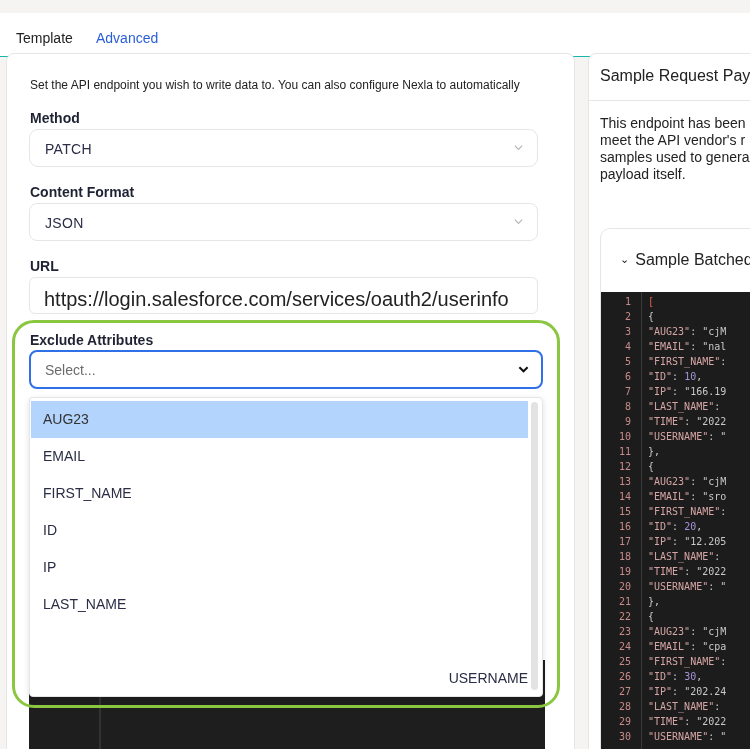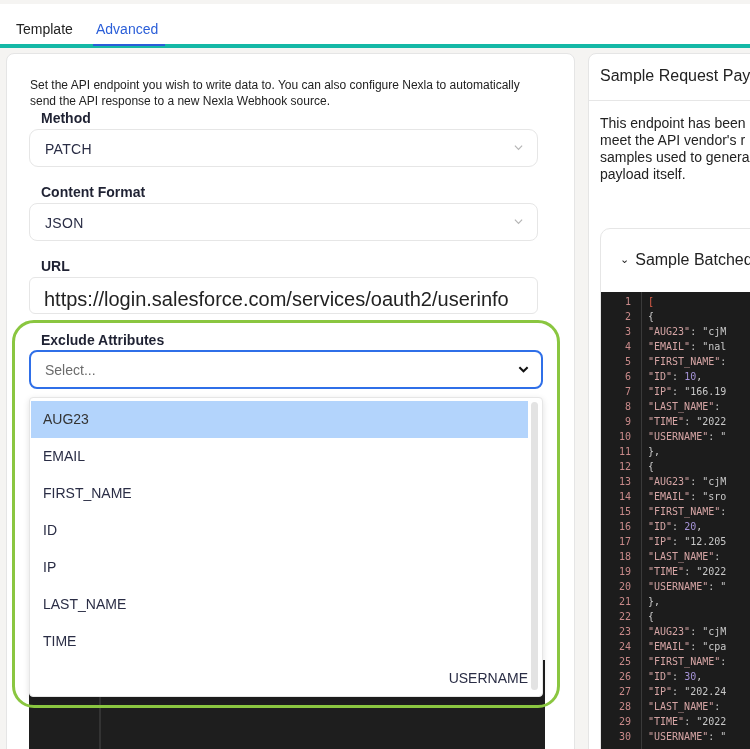--- a/index.html
+++ b/index.html
@@ -1,24 +1,24 @@
 <!DOCTYPE html>
 <html><head>
 <meta charset="utf-8">
 <style>
   * { box-sizing: border-box; margin: 0; padding: 0; }
   html, body { width: 750px; height: 749px; overflow: hidden; background: #f5f4f2; font-family: "Liberation Sans", sans-serif; color: #1f2233; }
-  .topbar { position: absolute; left: 0; top: 4px; width: 750px; height: 44px; background: #ffffff; border-bottom: 4px solid #14b8a6; }
+  .topbar { position: absolute; left: 0; top: 13px; width: 750px; height: 44px; background: #ffffff; border-bottom: 1px solid #14b8a6; }
   .tab { position: absolute; top: 17px; font-size: 14px; color: #222; }
   .tab.active { color: #2a5ed8; }
   .tab-underline { position: absolute; left: 93px; top: 40px; width: 72px; height: 2px; background: #2a5ed8; }
 
   .left-card { position: absolute; left: 6px; top: 53px; width: 569px; height: 720px; background: #fff; border: 1px solid #e5e5e5; border-radius: 8px; }
   .desc { position: absolute; left: 30px; top: 77px; width: 520px; font-size: 12px; line-height: 16px; color: #222; }
-  .label { position: absolute; left: 30px; font-size: 14px; font-weight: bold; color: #1f2233; margin-left: 11px; }
+  .label { position: absolute; left: 30px; font-size: 14px; font-weight: bold; color: #1f2233; }
   .select { position: absolute; left: 29px; width: 509px; height: 38px; background: #fff; border: 1px solid #e6e6e6; border-radius: 8px; }
   .select .val { position: absolute; left: 15px; top: 11px; font-size: 14px; color: #2a2d45; letter-spacing: 0.3px; }
   .chev { position: absolute; right: 14px; top: 13px; width: 9px; height: 9px; }
   .url-input { position: absolute; left: 29px; top: 277px; width: 509px; height: 37px; border: 1px solid #e6e6e6; border-radius: 6px; background: #fff; }
   .url-input .val { position: absolute; left: 14px; top: 10px; font-size: 20px; color: #222; }
 
   .dark-editor { position: absolute; left: 29px; top: 660px; width: 516px; height: 100px; background: #1e1e1e; }
   .dark-editor .gutter-line { position: absolute; left: 70px; top: 0; width: 2px; height: 100px; background: #333; }
 
   .highlight { position: absolute; left: 12px; top: 320px; width: 548px; height: 388px; border: 3px solid #8ac640; border-radius: 22px; }
@@ -56,21 +56,20 @@
 <div class="topbar">
   <div class="tab" style="left:16px;">Template</div>
   <div class="tab active" style="left:96px;">Advanced</div>
   <div class="tab-underline"></div>
 </div>
 
 <div class="left-card"></div>
 
 <div class="desc">
   <div>Set the API endpoint you wish to write data to. You can also configure Nexla to automatically</div>
-  <div>send the API response to a new Nexla Webhook source.</div>
 </div>
 
 <div class="label" style="top:110px;">Method</div>
 <div class="select" style="top:129px;border-radius:9px;">
   <span class="val">PATCH</span>
   <svg class="chev" viewBox="0 0 10 6">
       <path d="M1 1 L5 5 L9 1" stroke="#b5b5b5" stroke-width="1.3" fill="none"></path>
     </svg>
 </div>
 
@@ -101,21 +100,20 @@
     </svg>
 </div>
 
 <div class="menu">
   <div class="menu-item sel" style="top:3px;">AUG23</div>
   <div class="menu-item" style="top:40px;">EMAIL</div>
   <div class="menu-item" style="top:77px;">FIRST_NAME</div>
   <div class="menu-item" style="top:114px;">ID</div>
   <div class="menu-item" style="top:188px;">LAST_NAME</div>
   <div class="menu-item" style="top:151px;">IP</div>
-  <div class="menu-item" style="top:225px;">TIME</div>
   <div class="menu-item" style="top:262px;text-align:right;">USERNAME</div>
   <div class="menu-scroll"></div>
 </div>
 
 <div class="right-card"></div>
 <div class="right-title">Sample Request Payload</div>
 <div class="right-divider"></div>
 <div class="right-desc">
   <div>This endpoint has been</div>
   <div>meet the API vendor's r</div>

